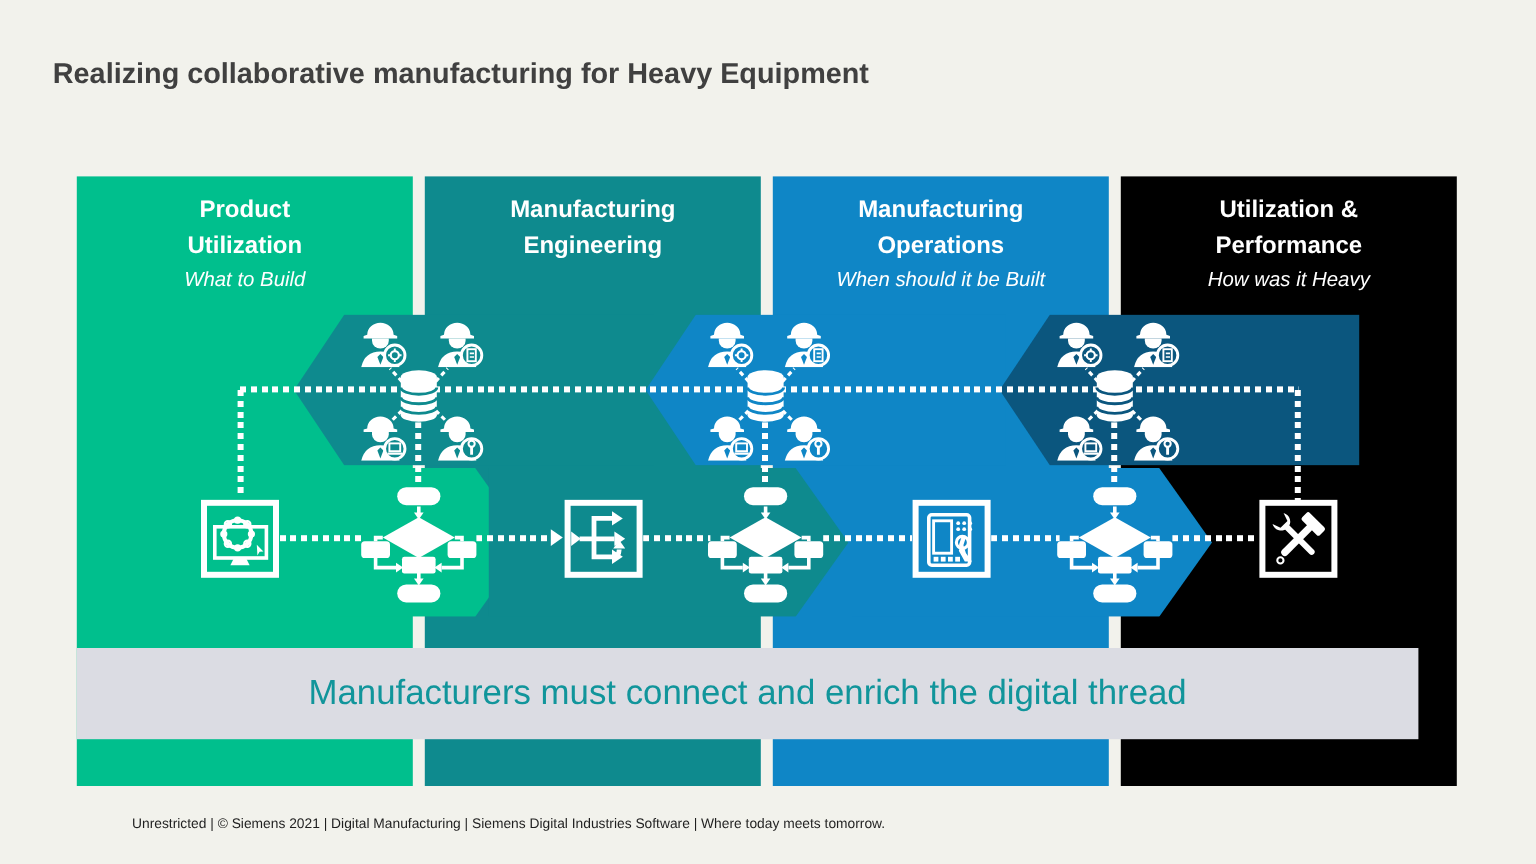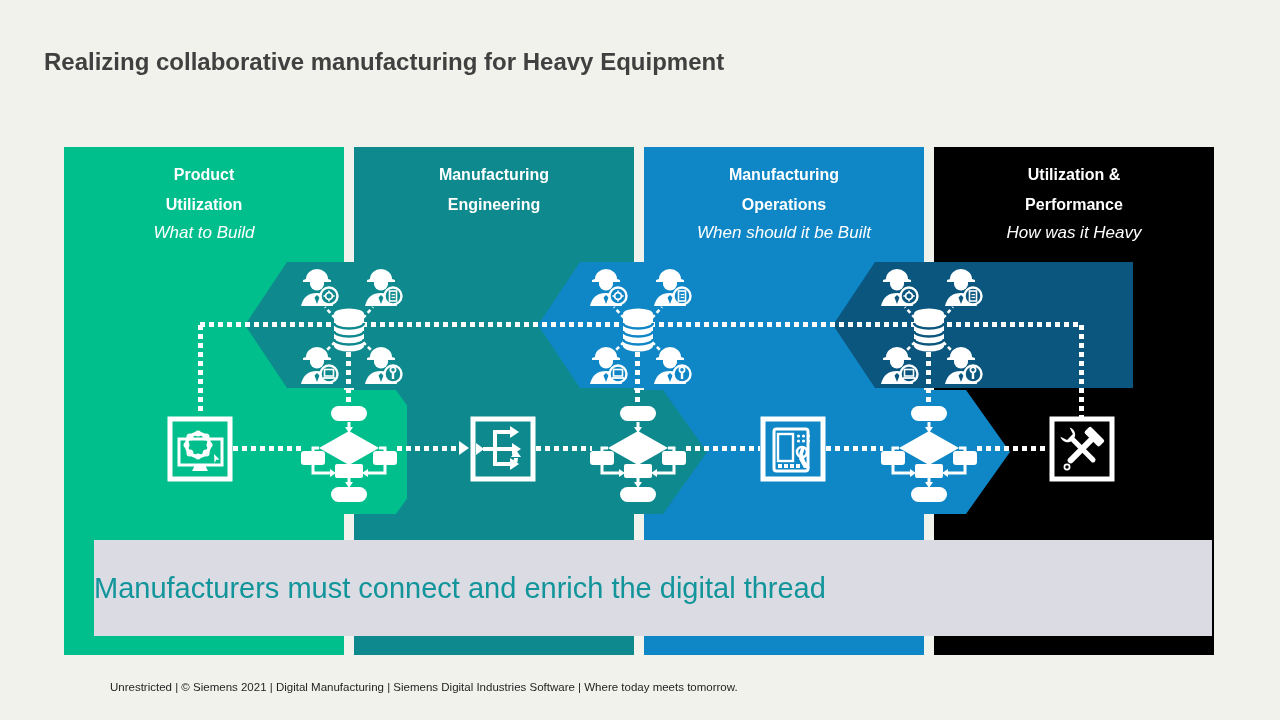--- a/index.html
+++ b/index.html
@@ -4,21 +4,21 @@
 <style>
   html,body{margin:0;padding:0;background:#F2F2EC;}
   #slide{position:relative;width:1280px;height:720px;background:#F2F2EC;overflow:hidden;
          font-family:"Liberation Sans","DejaVu Sans",sans-serif;}
   .abs{position:absolute;}
 
   #title{left:44px;top:48px;font-size:24px;font-weight:bold;color:#404040;z-index:6;}
 
   
   .col{top:147px;width:280px;height:508px;z-index:1;text-align:center;color:#fff;}
-  .col .hd{margin-top:13px;font-size:16px;font-weight:bold;line-height:30px;}
+  .col .hd{margin-top:13px;font-size:20px;font-weight:bold;line-height:30px;}
   .col .sub{margin-top:3px;font-size:17px;font-style:italic;}
   #col0{left:64px;background:#00BF8D;}
   #col1{left:354px;background:#0E8A8E;}
   #col2{left:644px;background:#0F86C6;}
   #col3{left:934px;background:#000000;}
 
   
   .chevTop{top:262px;width:300px;height:126px;z-index:2;
            clip-path:polygon(0 50%,42px 0,100% 0,100% 100%,42px 100%);}
   .chevBot{top:390px;width:300px;height:124px;z-index:2;
@@ -26,22 +26,22 @@
 
   
   .hline{height:5px;z-index:3;background:repeating-linear-gradient(90deg,#fff 0 5px,rgba(0,0,0,0) 5px 9px);}
   .vline{width:5px;z-index:3;background:repeating-linear-gradient(180deg,#fff 0 5px,rgba(0,0,0,0) 5px 9px);}
   .arrowR{width:0;height:0;border-left:10px solid #fff;border-top:7px solid transparent;
           border-bottom:7px solid transparent;z-index:3;}
 
   .icon{z-index:4;}
 
   
-  #banner{left:94px;top:540px;width:1118px;height:96px;background:#DBDCE3;z-index:5;
-          display:flex;flex-direction:column;justify-content:center;
+  #banner{left:64px;top:540px;width:1118px;height:76px;background:#DBDCE3;z-index:5;
+          display:flex;flex-direction:column;justify-content:center;text-align:center;
           color:#11959B;font-size:29px;line-height:39px;}
 
   #footer{left:110px;top:681px;font-size:11.5px;color:#1F1F1F;z-index:6;}
 </style>
 </head>
 <body>
 
 <div id="slide">
 
   <svg width="0" height="0" style="position:absolute">

